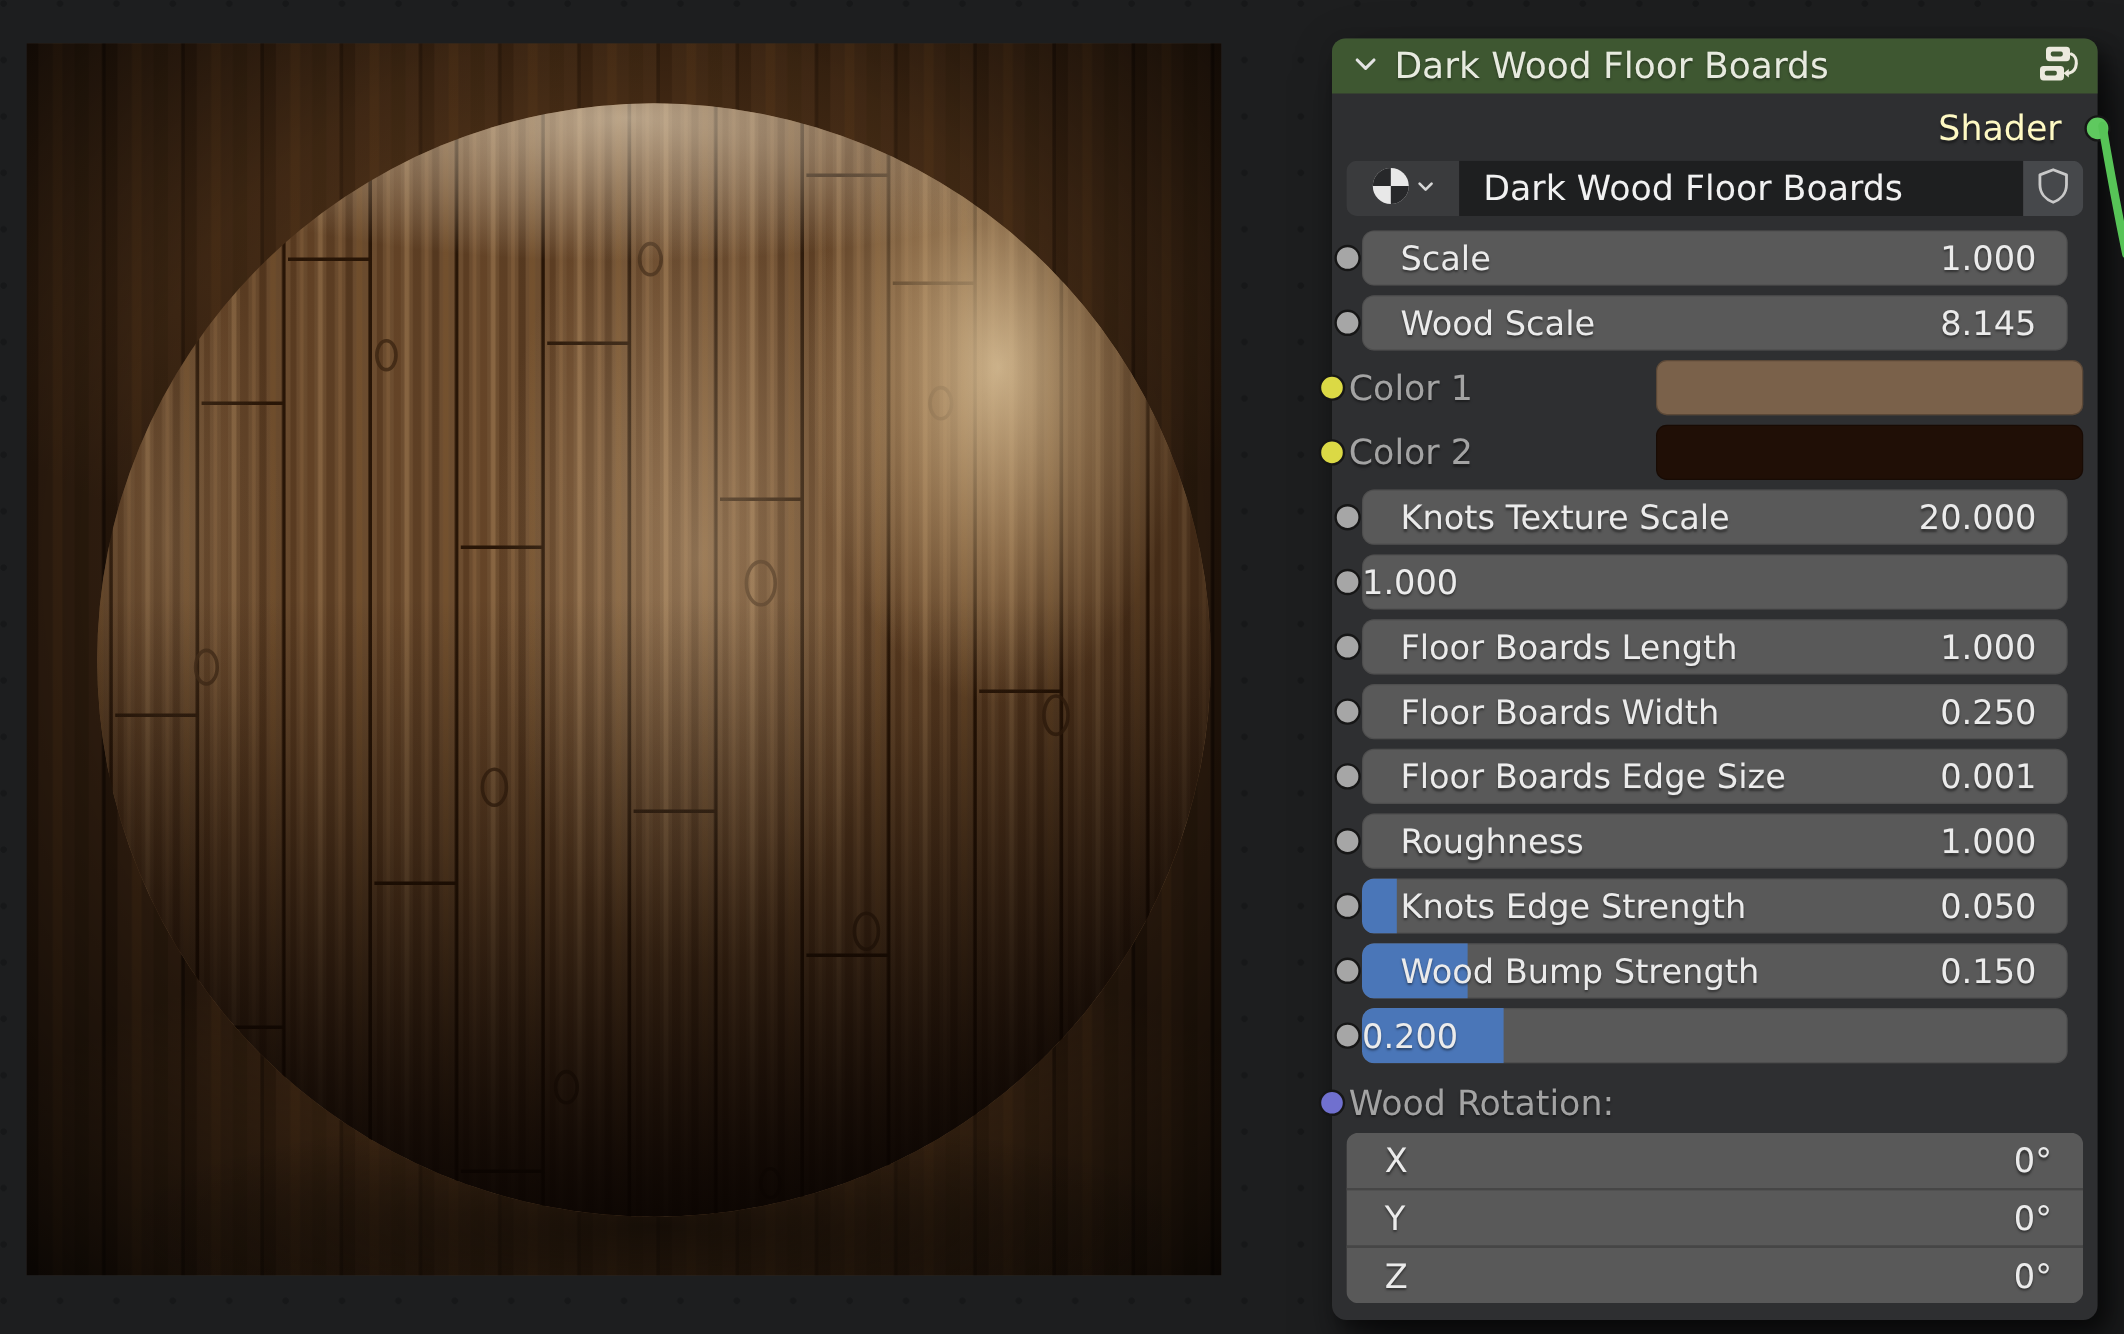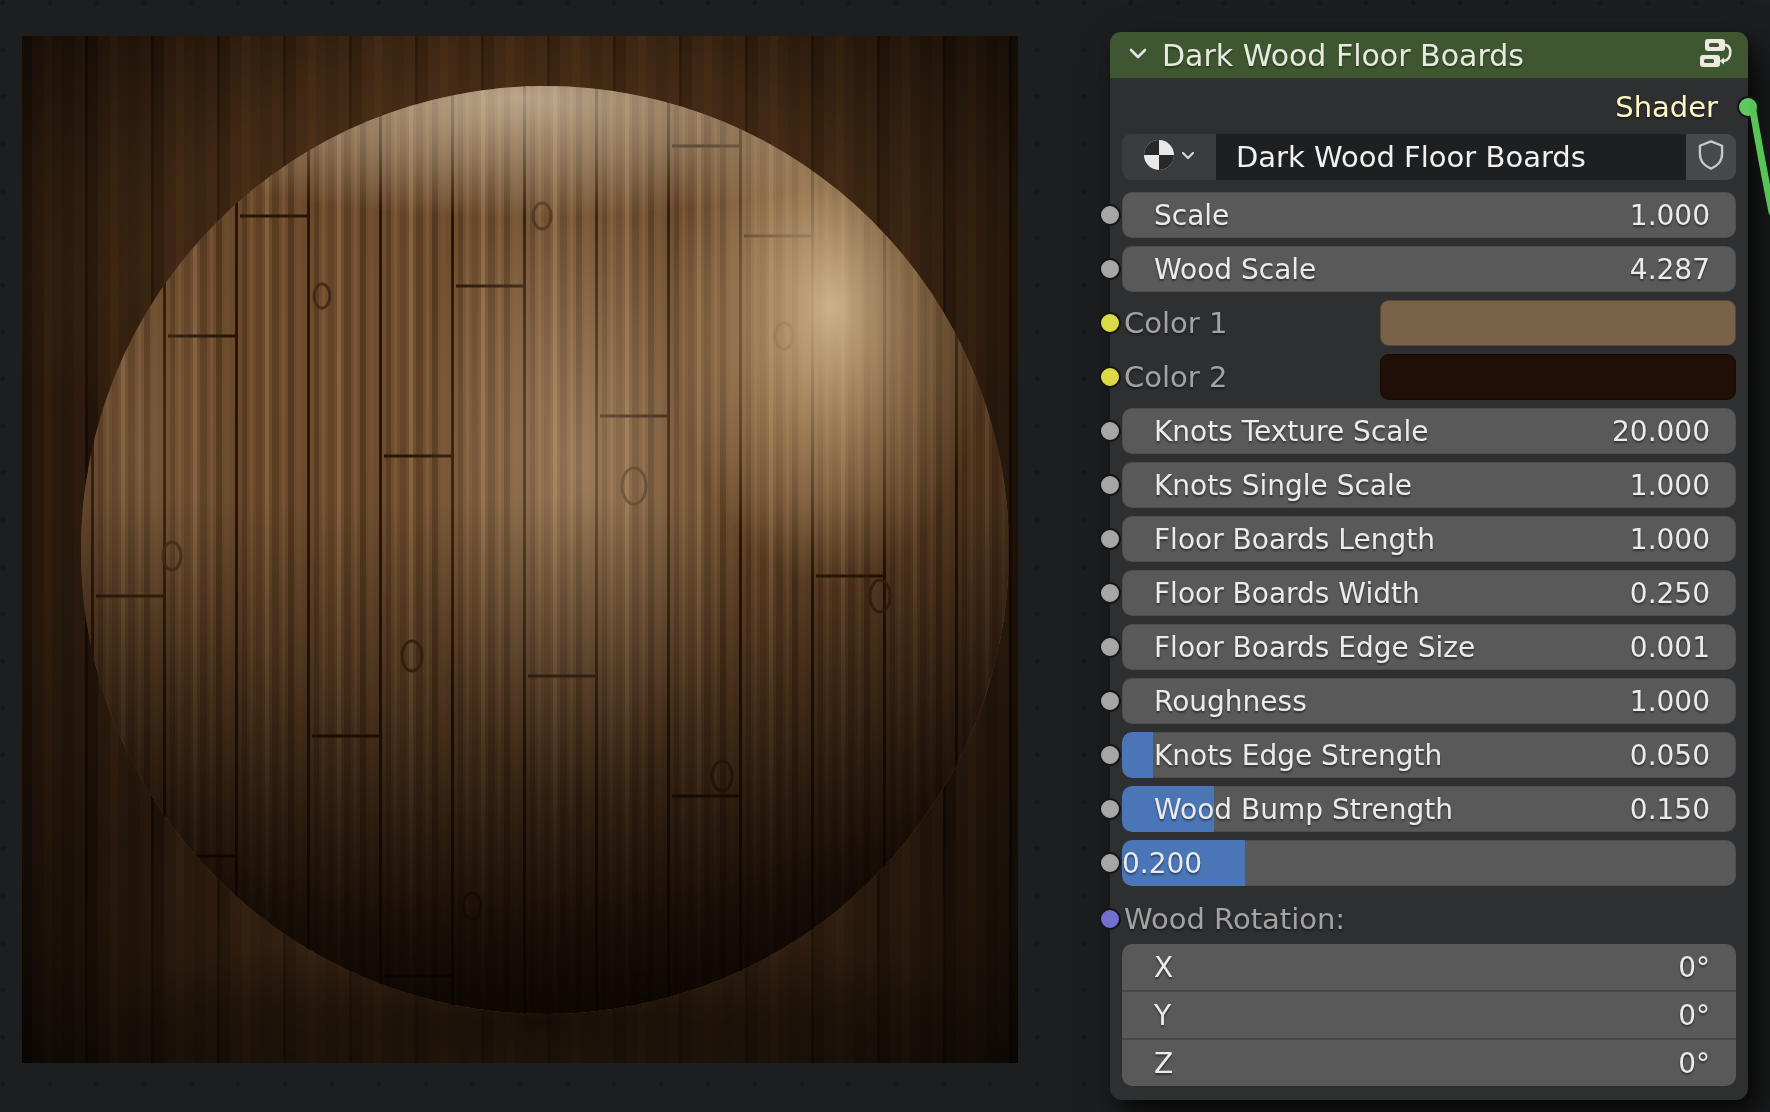--- a/index.html
+++ b/index.html
@@ -34,21 +34,21 @@
     border:2px solid #161616;top:50%;transform:translateY(-50%);box-sizing:border-box;z-index:6;
   }
   .socket.in{left:-23px;}
   .socket.out{right:-23px;}
   
   .selector{height:46px;display:flex;margin:4px 0 8px;border-radius:9px;overflow:hidden;}
   .sel-browse{width:94px;background:#3a3b3d;display:flex;align-items:center;justify-content:center;gap:4px;}
   .sel-name{flex:1;background:#1e1f20;display:flex;align-items:center;padding-left:20px;font-size:29px;color:#f1f1f1;}
   .sel-shield{width:50px;background:#46484b;display:flex;align-items:center;justify-content:center;}
   
-  .prow{position:relative;height:46px;margin:4px 0;}
+  .prow{position:relative;height:46px;margin:4px 13px;}
   .widget{
     position:relative;height:46px;background:#595959;border-radius:10px;overflow:hidden;
     display:flex;align-items:center;font-size:28px;color:#ebebeb;
     box-shadow:inset 0 0 0 1px rgba(0,0,0,.12);
   }
   .widget .lbl{margin-left:32px;flex:1;position:relative;z-index:1;text-shadow:0 2px 2px rgba(0,0,0,.45);white-space:nowrap;}
   .widget .val{margin-right:26px;position:relative;z-index:1;text-shadow:0 2px 2px rgba(0,0,0,.45);}
   .fill{position:absolute;left:0;top:0;bottom:0;background:#4a76b8;border-radius:10px 0 0 10px;}
   .crow{position:relative;height:46px;margin:4px 0;display:flex;align-items:center;}
   .clabel{font-size:29px;color:#a3a3a3;margin-left:2px;text-shadow:0 2px 2px rgba(0,0,0,.4);white-space:nowrap;}
@@ -238,21 +238,21 @@
         <span class="socket in" style="background: rgb(166, 166, 166);"></span>
         <div class="widget">
           <span class="lbl">Scale</span>
             <span class="val">1.000</span>
         </div>
       </div>
       <div class="prow">
         <span class="socket in" style="background: rgb(166, 166, 166);"></span>
         <div class="widget">
           <span class="lbl">Wood Scale</span>
-            <span class="val">4.287</span>
+            <span class="val">8.145</span>
         </div>
       </div>
 
       <div class="crow">
         <span class="socket in" style="background: rgb(219, 217, 69);"></span>
         <span class="clabel">Color 1</span>
         <div class="swatch" style="background: rgb(122, 97, 74);"></div>
       </div>
       <div class="crow">
         <span class="socket in" style="background: rgb(219, 217, 69);"></span>
@@ -263,21 +263,20 @@
       <div class="prow">
         <span class="socket in" style="background: rgb(166, 166, 166);"></span>
         <div class="widget">
           <span class="lbl">Knots Texture Scale</span>
             <span class="val">20.000</span>
         </div>
       </div>
       <div class="prow">
         <span class="socket in" style="background: rgb(166, 166, 166);"></span>
         <div class="widget">
-          <span class="lbl">Knots Single Scale</span>
             <span class="val">1.000</span>
         </div>
       </div>
       <div class="prow">
         <span class="socket in" style="background: rgb(166, 166, 166);"></span>
         <div class="widget">
           <span class="lbl">Floor Boards Length</span>
             <span class="val">1.000</span>
         </div>
       </div>

